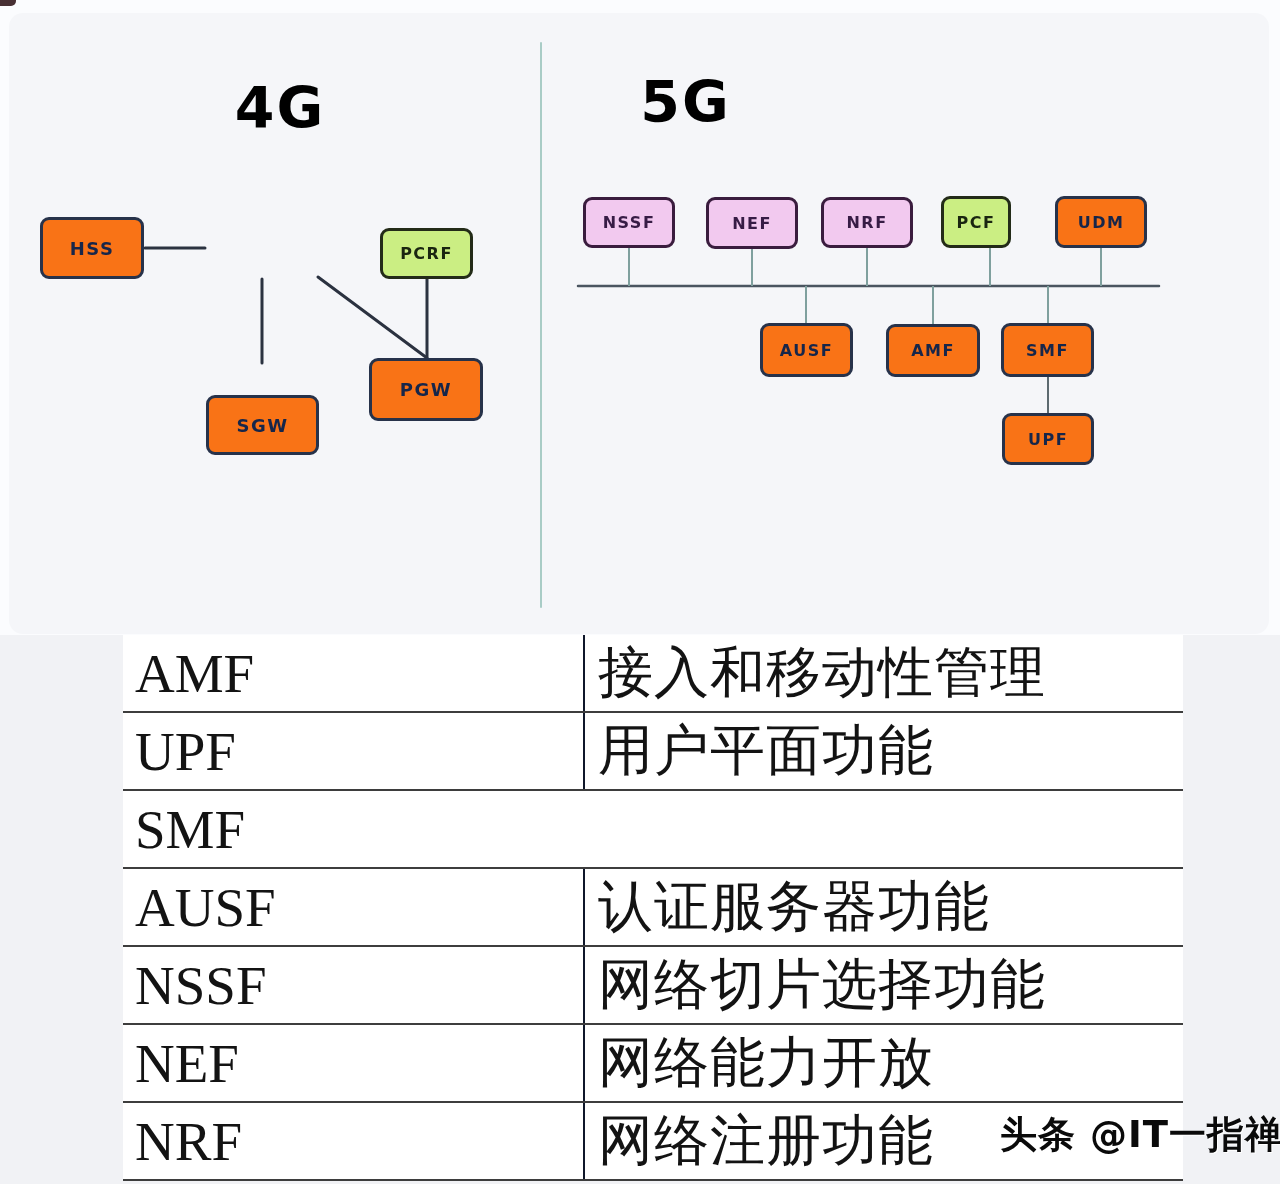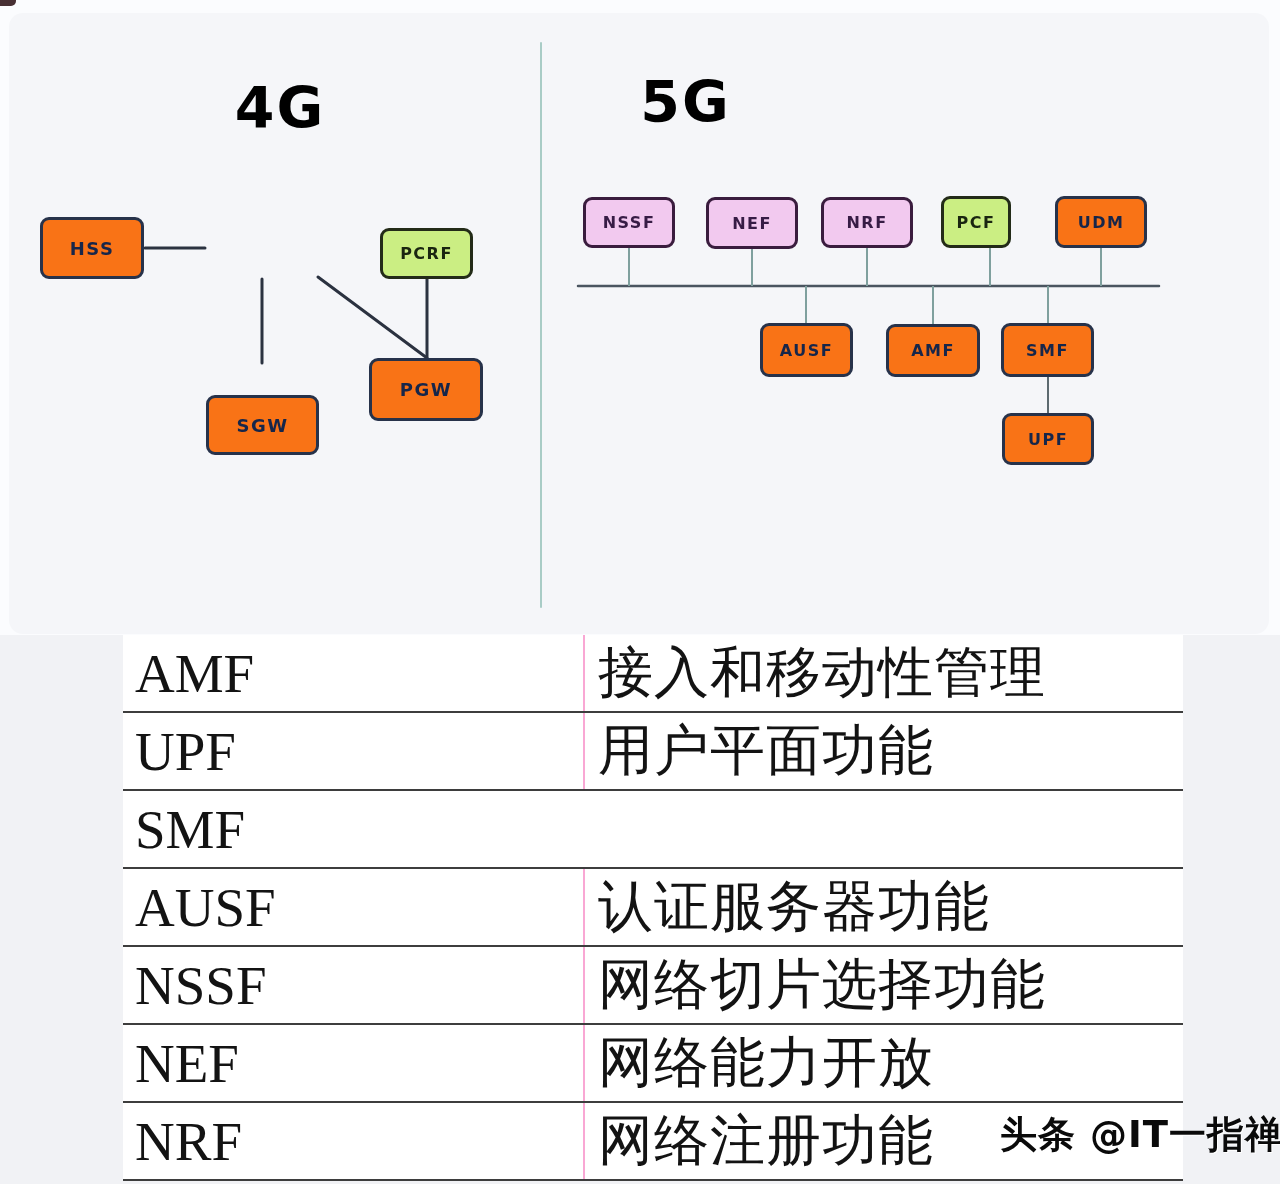--- a/index.html
+++ b/index.html
@@ -47,21 +47,21 @@
   .bottom-section{position:absolute;left:0;top:635px;width:1280px;height:549px;background:#f1f2f5;}
   .table-box{position:absolute;left:123px;top:0;width:1060px;background:#ffffff;}
   .trow{display:flex;height:76px;border-bottom:2px solid #3d3d3d;}
   .cell{display:flex;align-items:center;box-sizing:border-box;overflow:hidden;}
   .cell.abbr{
     width:460px;padding-left:12px;
     font-family:"Liberation Serif","DejaVu Serif",serif;
     font-size:55px;color:#131313;
   }
   .cell.desc{
-    width:600px;padding-left:13px;border-left:2px solid #f9a8d4;
+    width:600px;padding-left:13px;border-left:2px solid #0f172a;
     font-family:"Liberation Serif","DejaVu Serif",serif;
     font-size:55px;color:#131313;letter-spacing:1px;
   }
   .watermark{
     position:absolute;left:1000px;top:1110px;width:260px;z-index:5;
     font-weight:900;font-size:37px;color:#0a0a0a;letter-spacing:1px;
     font-family:"DejaVu Sans",sans-serif;
     text-shadow:1px 1px 0 #ffffff;
     white-space:nowrap;
   }

